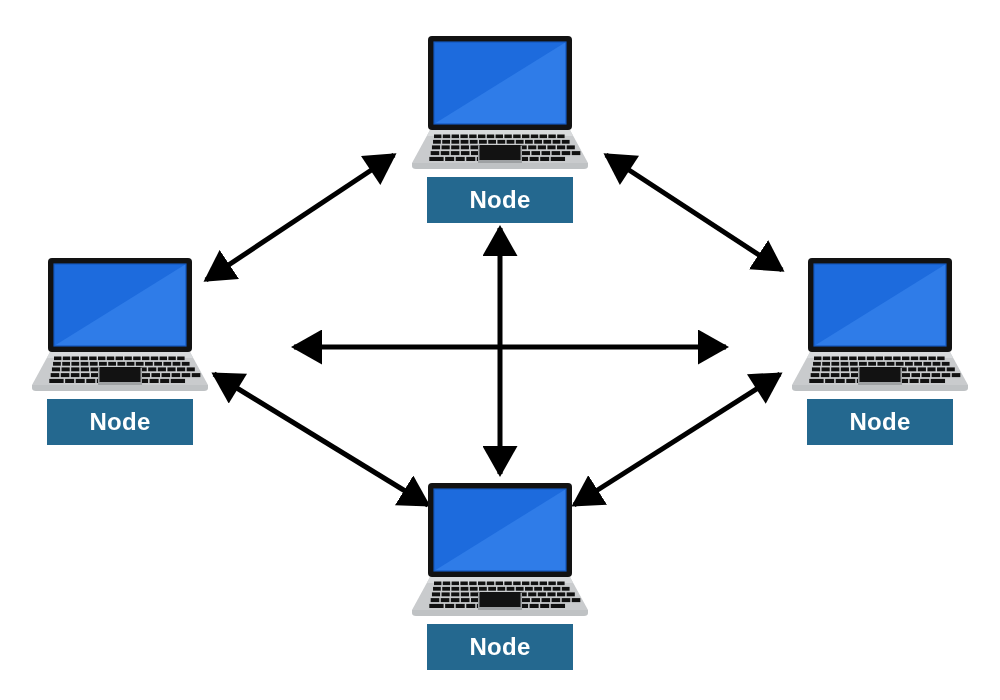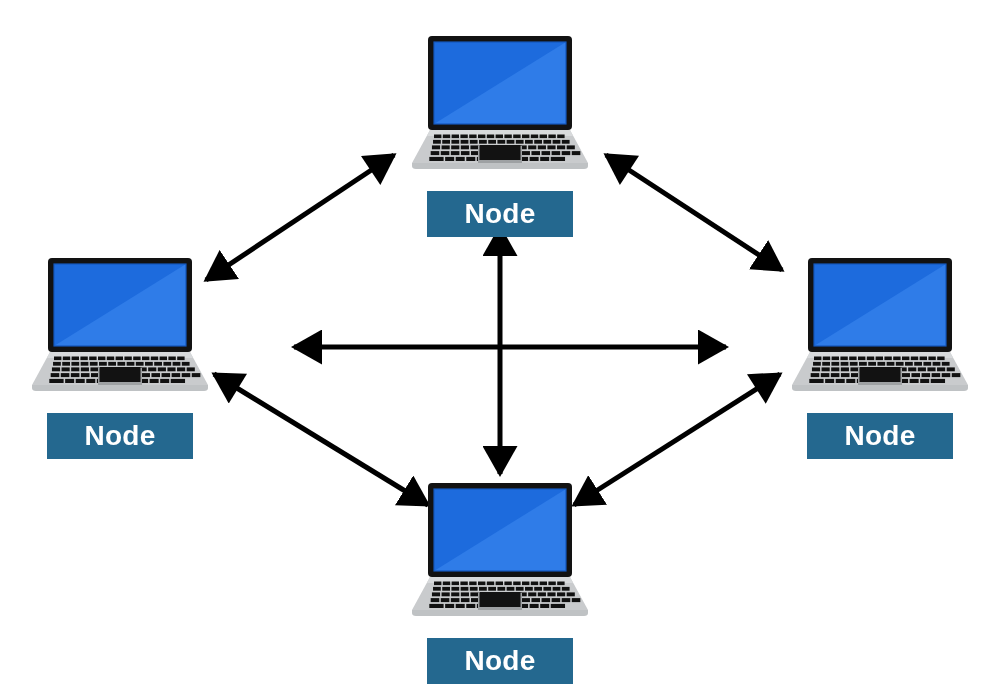--- a/index.html
+++ b/index.html
@@ -29,27 +29,27 @@
     position: absolute;
     width: 190px;
   }
   .laptop {
     position: relative;
     width: 190px;
     height: 143px;
   }
   .node-label {
     position: relative;
-    margin: 14px auto 0 auto;
+    margin: 0 auto 0 auto;
     width: 146px;
     height: 46px;
     line-height: 46px;
     text-align: center;
     color: #ffffff;
-    font-size: 28px;
+    font-size: 24px;
     font-weight: bold;
     font-family: "Liberation Sans", sans-serif;
     letter-spacing: 0.3px;
   }
   
   #node-top    { left: 405px; top: 30px; }
   #node-left   { left: 25px;  top: 252px; }
   #node-right  { left: 785px; top: 252px; }
   #node-bottom { left: 405px; top: 477px; }
 </style>

